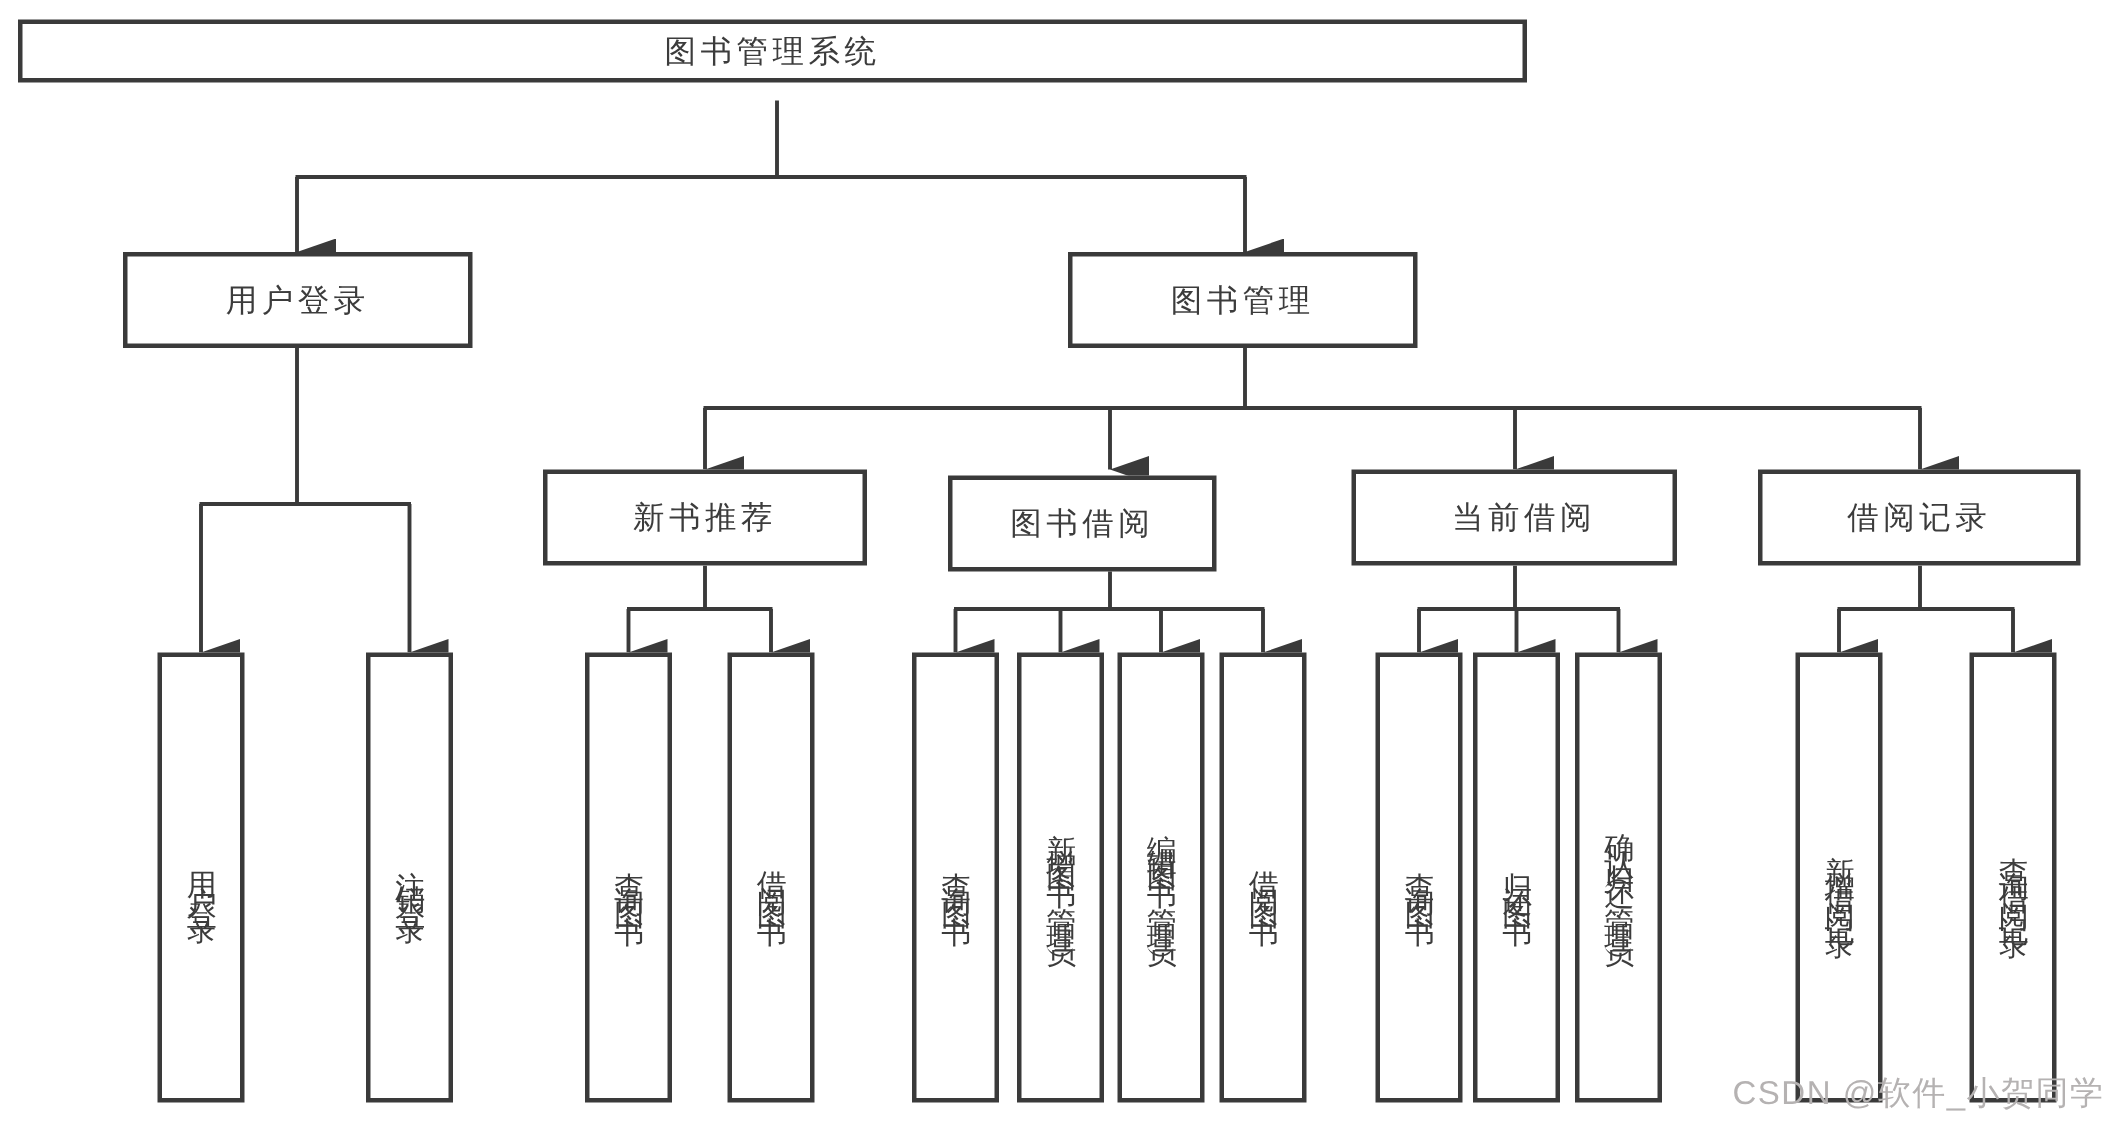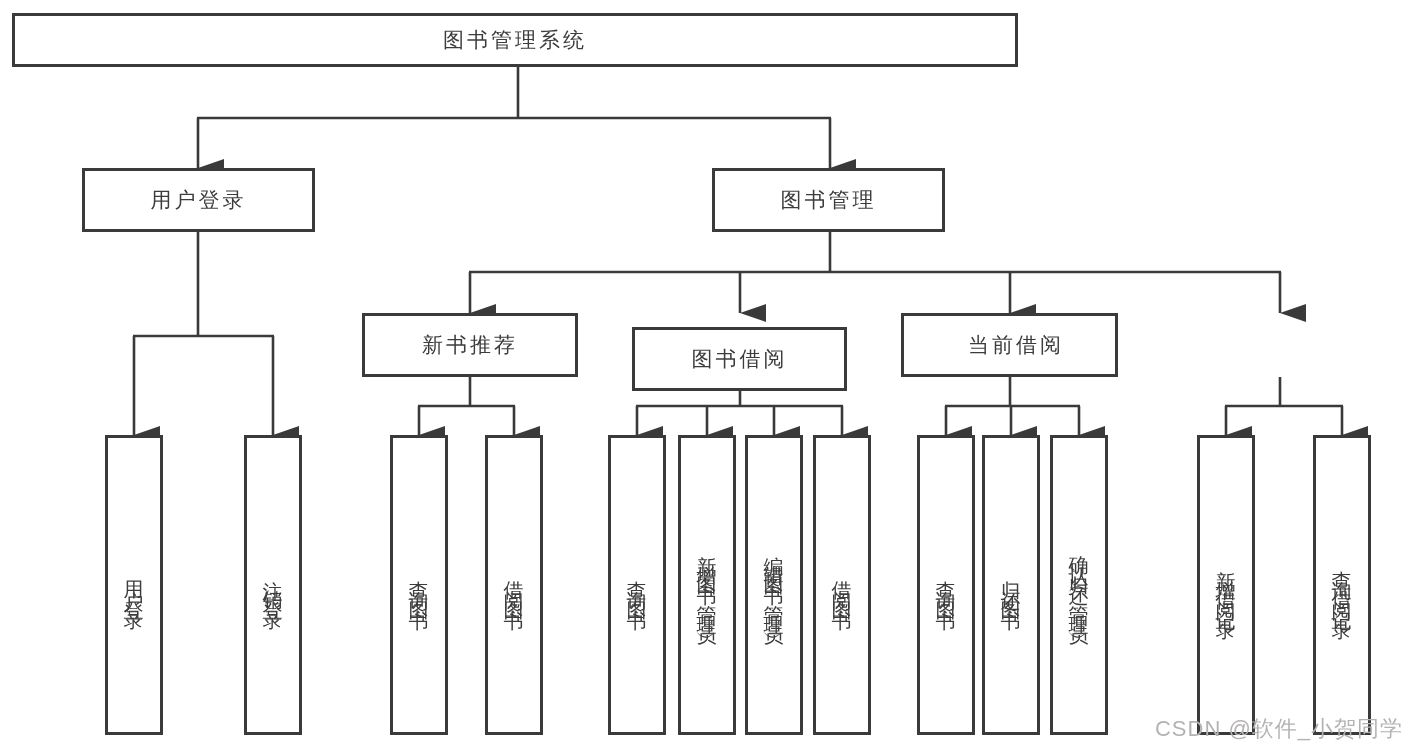--- a/index.html
+++ b/index.html
@@ -100,28 +100,29 @@
       <line x1="1011" y1="406" x2="1011" y2="435" marker-end="url(#ah)"></line>
       <line x1="1079" y1="406" x2="1079" y2="435" marker-end="url(#ah)"></line>
 
       <line x1="1280" y1="377" x2="1280" y2="406"></line>
       <line x1="1225" y1="406" x2="1343" y2="406"></line>
       <line x1="1226" y1="406" x2="1226" y2="435" marker-end="url(#ah)"></line>
       <line x1="1342" y1="406" x2="1342" y2="435" marker-end="url(#ah)"></line>
     </g>
   </svg>
 
-  <div class="hbox" style="left:12px;top:13px;width:1006px;height:54px;">图书管理系统</div>
+  <div class="hbox" style="left:12px;top:13px;width:1006px;height:42px;">图书管理系统</div>
 
   <div class="hbox" style="left:82px;top:168px;width:233px;height:64px;">用户登录</div>
   <div class="hbox" style="left:362px;top:313px;width:216px;height:64px;">新书推荐</div>
 
   <div class="hbox" style="left:712px;top:168px;width:233px;height:64px;">图书管理</div>
-  <div class="hbox" style="left:632px;top:327px;width:215px;height:64px;">图书借阅</div>
+  <div class="hbox" style="left:632px;top:317px;width:179px;height:64px;">图书借阅</div>
   <div class="hbox" style="left:901px;top:313px;width:217px;height:64px;padding-left:13px;">当前借阅</div>
+  <div class="hbox" style="left:1172px;top:313px;width:215px;height:64px;">借阅记录</div>
 
   <div class="vbox" style="left:105px;top:435px;width:58px;height:300px;">
     <span>用户登录</span>
   </div>
   <div class="vbox" style="left:244px;top:435px;width:58px;height:300px;">
     <span>注销登录</span>
   </div>
 
   <div class="vbox" style="left:390px;top:435px;width:58px;height:300px;">
     <span>查询图书</span>

